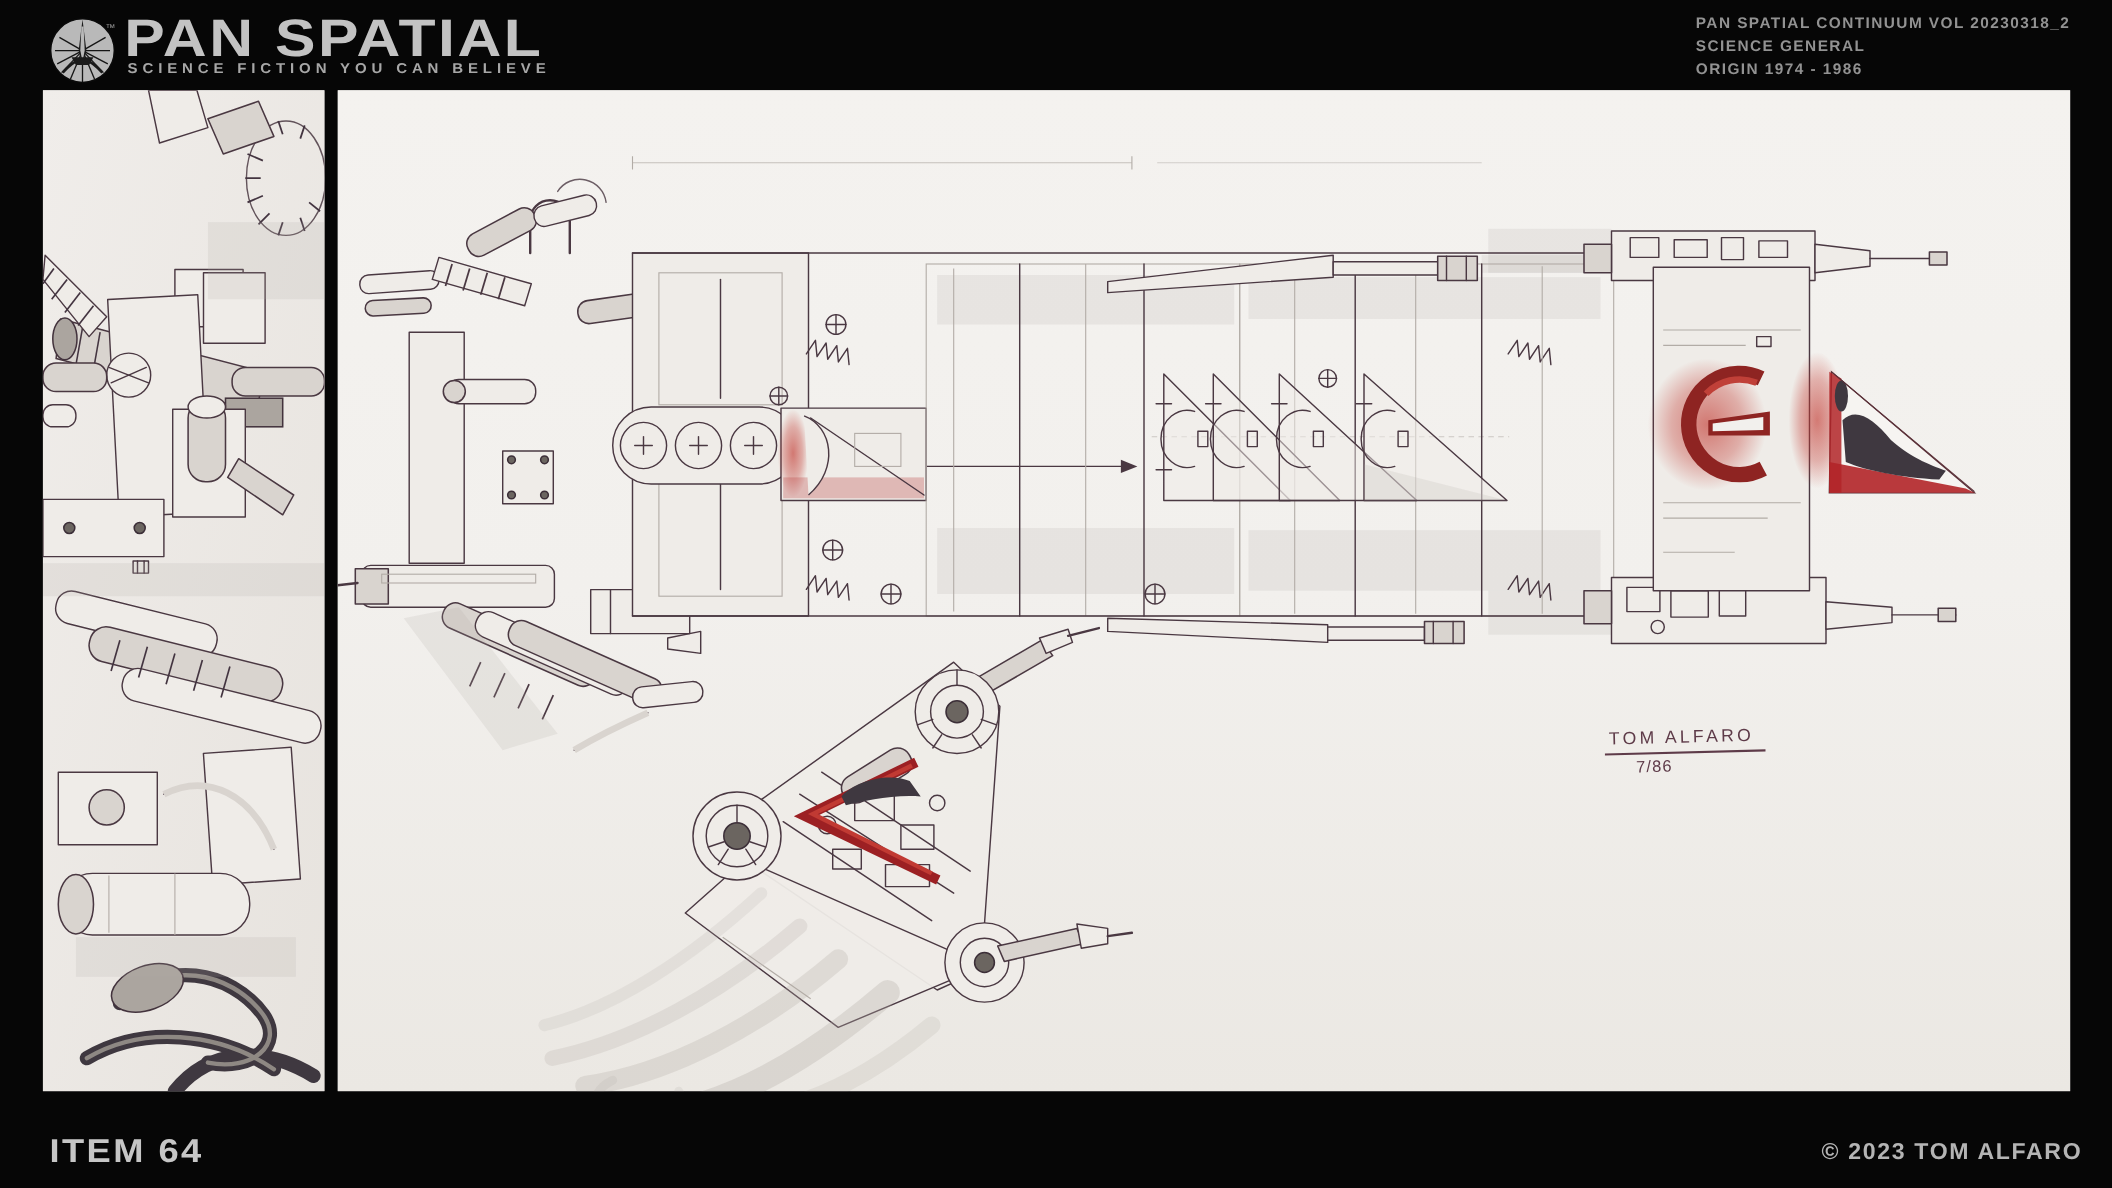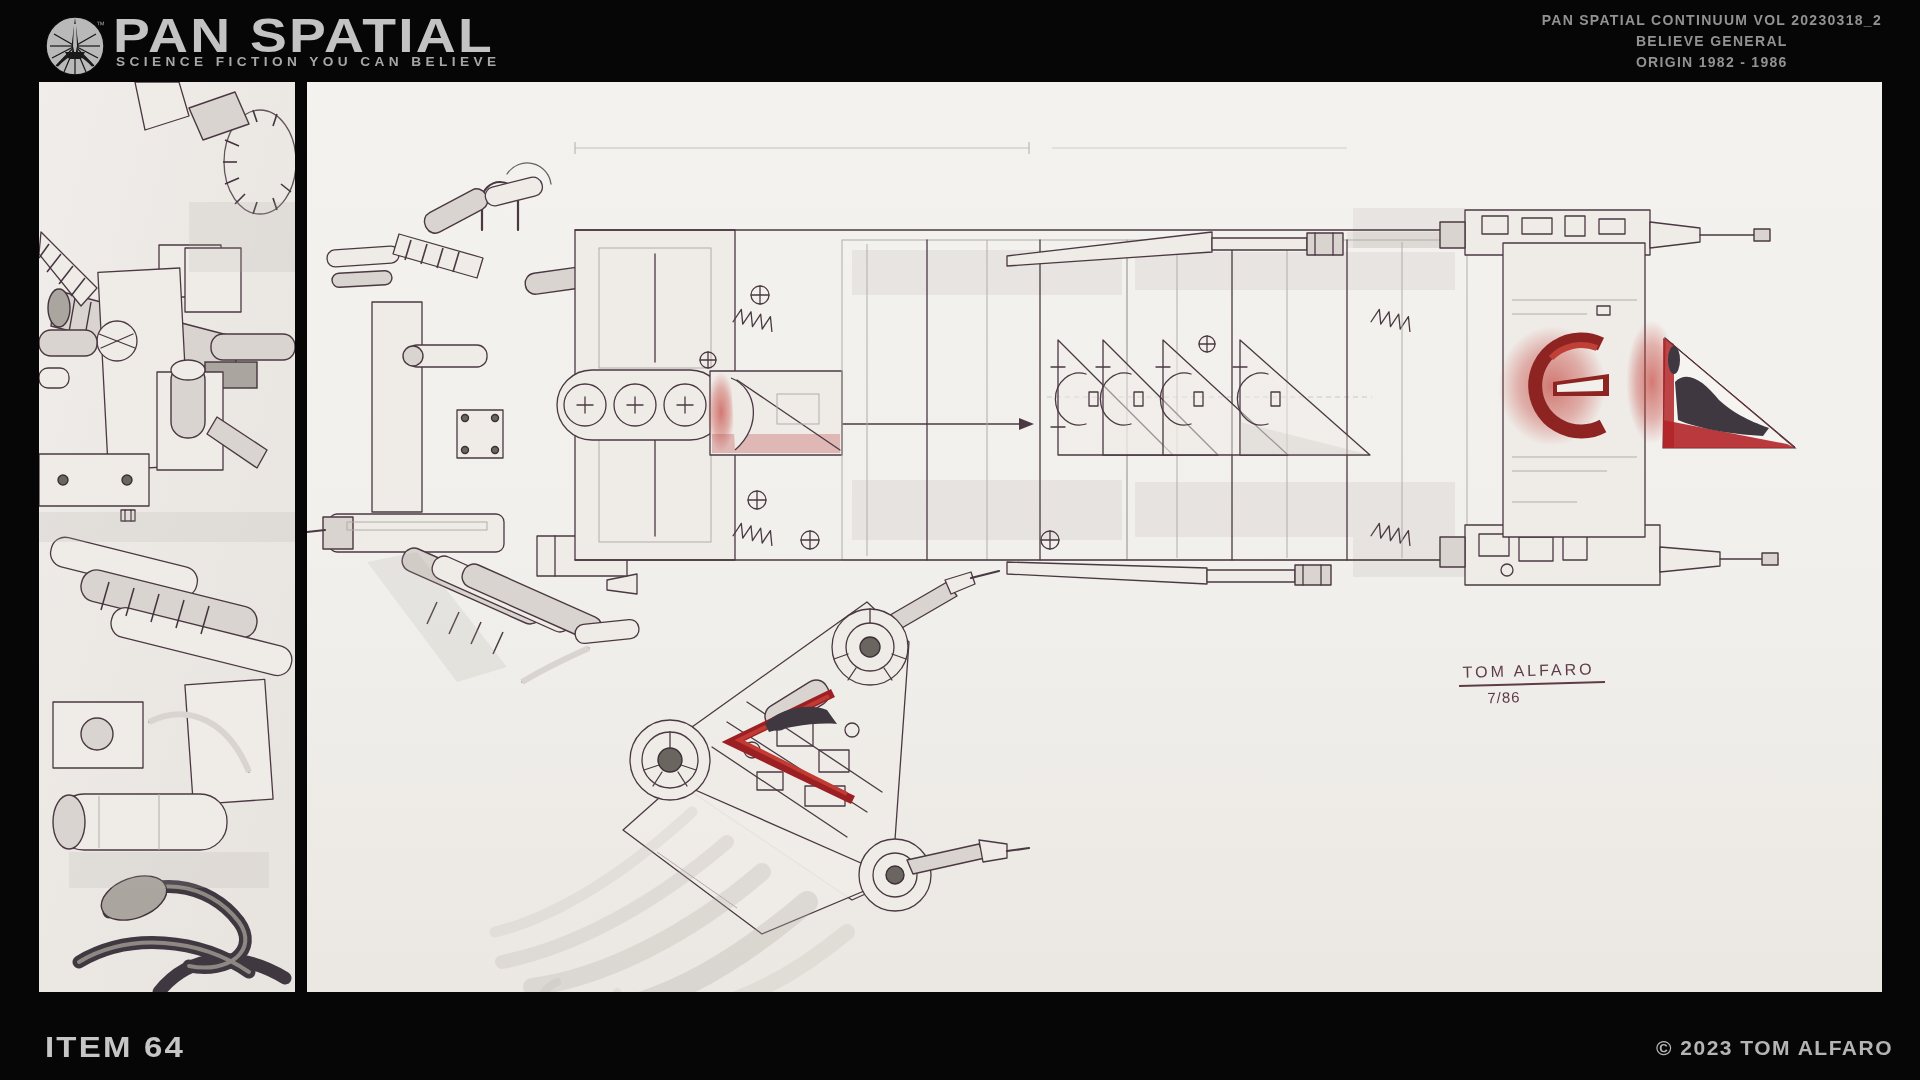--- a/index.html
+++ b/index.html
@@ -8,21 +8,21 @@
 
   
   .logo-wrap{position:absolute;left:44px;top:14px;width:64px;height:64px;}
   .brand-title{position:absolute;left:113px;top:8px;font-size:48px;font-weight:bold;
                color:#c3c3c3;letter-spacing:2px;transform:scaleX(1.15);transform-origin:left top;
                white-space:nowrap;}
   .brand-tm{position:absolute;left:96px;top:20px;font-size:9px;color:#9a9a9a;}
   .brand-tagline{position:absolute;left:116px;top:54px;font-size:13px;font-weight:bold;
                color:#a7a7a7;letter-spacing:4.2px;transform:scaleX(1.05);transform-origin:left top;
                white-space:nowrap;}
-  .meta-block{position:absolute;right:38px;top:10px;text-align:center;color:#929292;
+  .meta-block{position:absolute;right:38px;top:10px;text-align:left;color:#929292;
               font-size:14px;font-weight:bold;letter-spacing:1.3px;line-height:21px;white-space:nowrap;}
 
   
   .panel{position:absolute;top:82px;height:910px;background:#f2f0ed;
          box-shadow:inset 0 0 40px rgba(60,50,45,.10);}
   #left-panel{left:39px;width:256px;}
   #main-panel{left:307px;width:1575px;}
   .panel svg{display:block;width:100%;height:100%;}
 
   
@@ -76,22 +76,22 @@
       <path d="M49,52 Q40,42 33,40" stroke="#1a1a1a" stroke-width="2.4" fill="none"></path>
       <circle cx="31" cy="32" r="29" fill="none" stroke="#0a0a0a" stroke-width="1.5"></circle>
     </svg>
   </div>
   <div class="brand-tm">™</div>
   <div class="brand-title">PAN SPATIAL</div>
   <div class="brand-tagline">SCIENCE FICTION YOU CAN BELIEVE</div>
 
   <div class="meta-block">
     <div>PAN SPATIAL CONTINUUM VOL 20230318_2</div>
-    <div>BELIEVE GENERAL</div>
-    <div>ORIGIN 1982 - 1986</div>
+    <div>SCIENCE GENERAL</div>
+    <div>ORIGIN 1974 - 1986</div>
   </div>
 
   <div id="left-panel" class="panel">
     <svg viewBox="0 0 256 910">
       <defs>
         <linearGradient id="lp" x1="0" y1="0" x2="1" y2="1">
           <stop offset="0" stop-color="#f0edea"></stop>
             <stop offset="1" stop-color="#e7e3de"></stop>
         </linearGradient>
       </defs>

